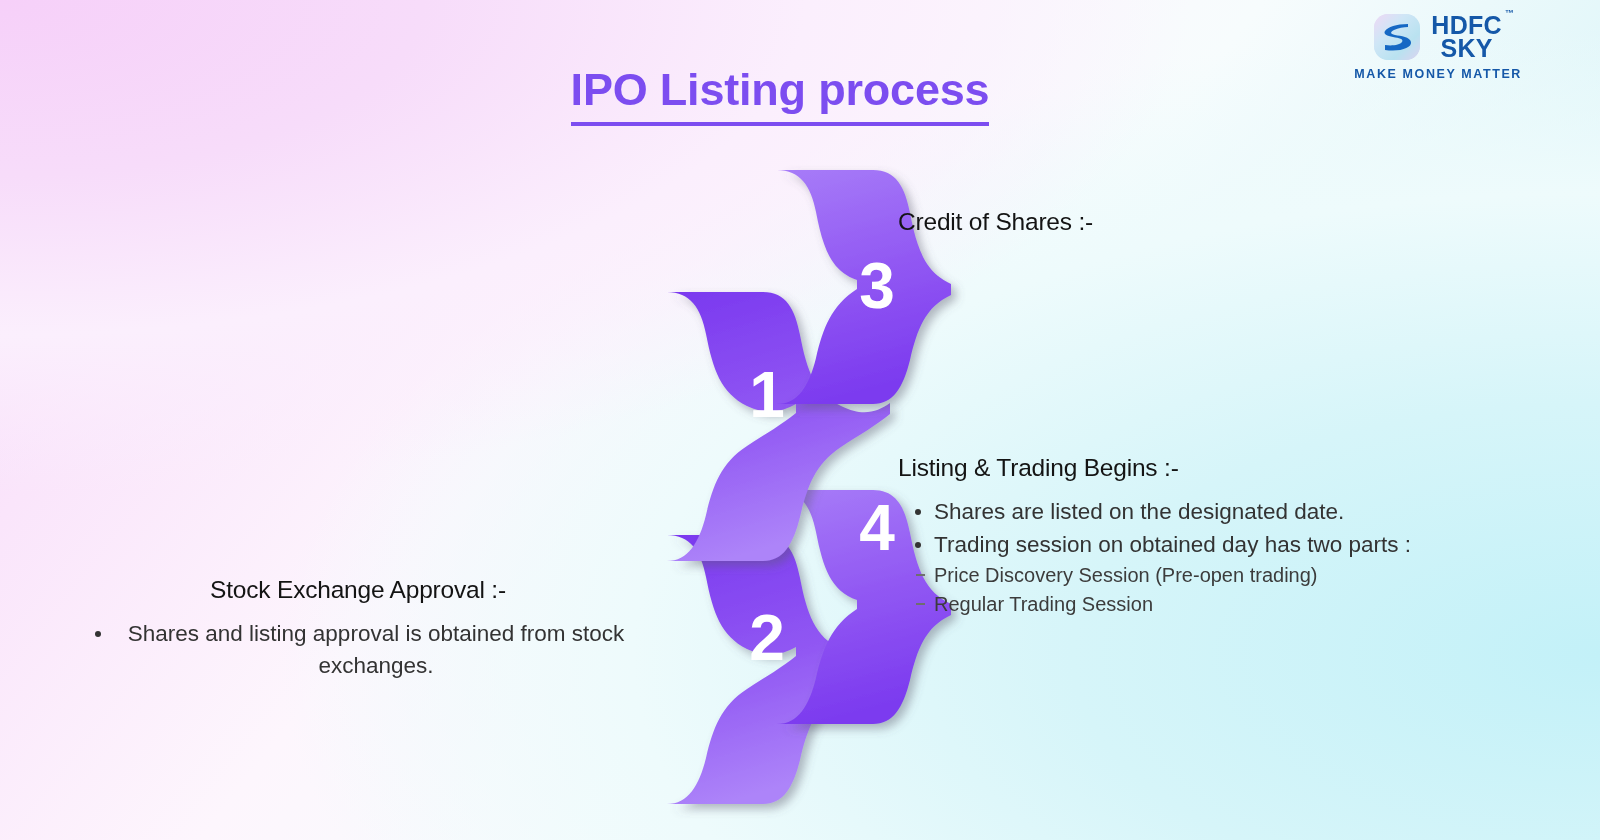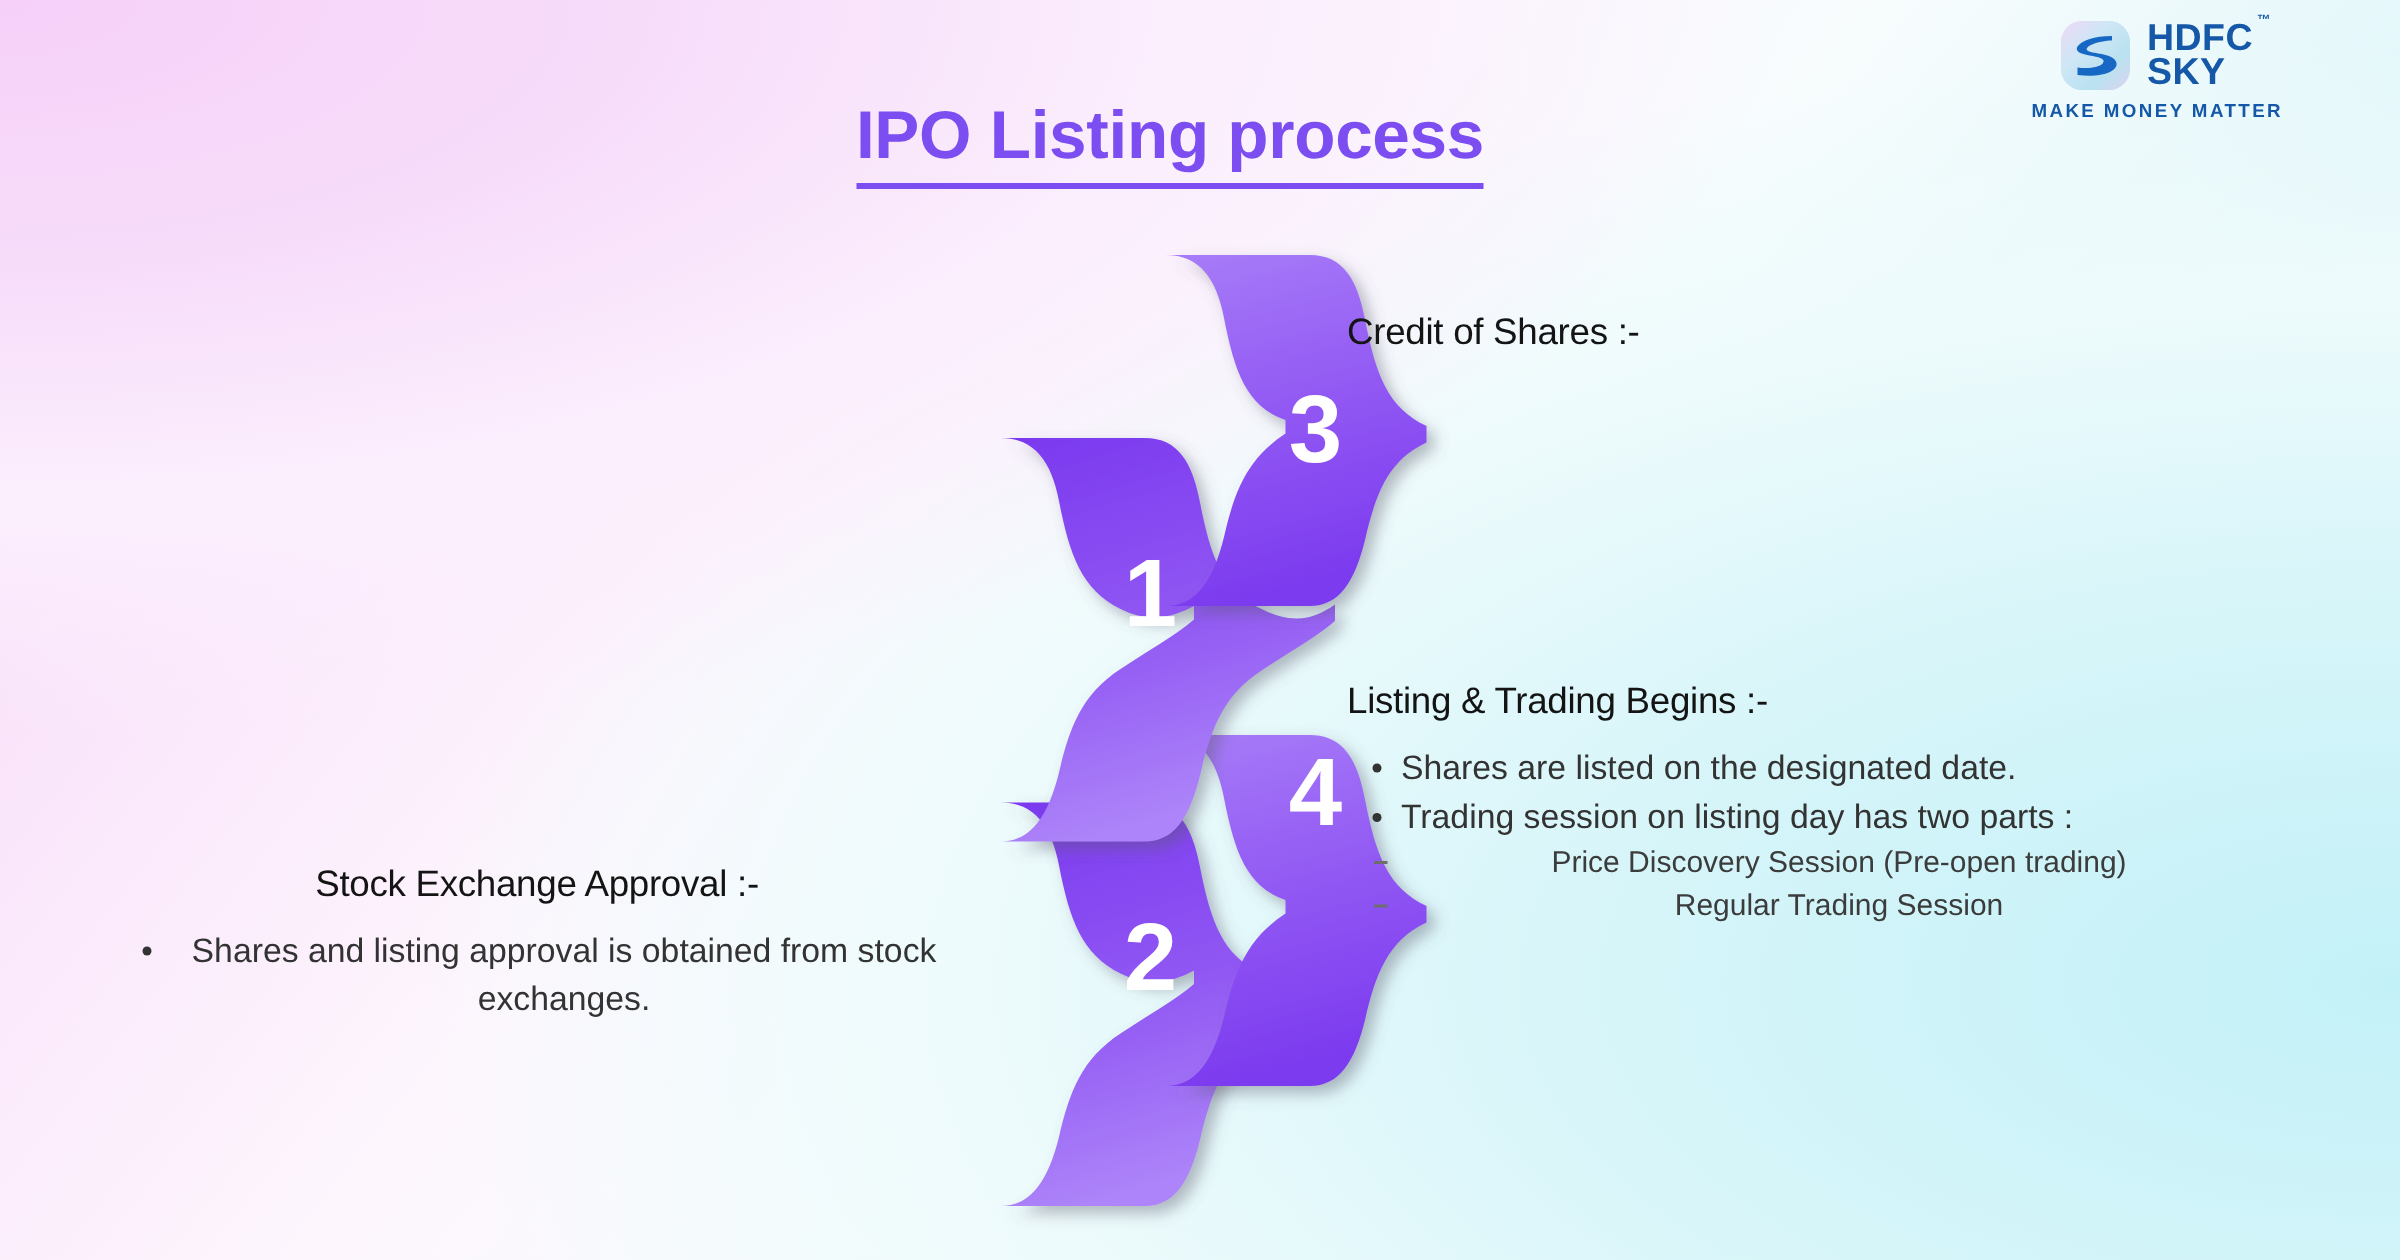--- a/index.html
+++ b/index.html
@@ -48,20 +48,21 @@
     flex: none;
   }
   .logo-mark svg { position: absolute; left: 0; top: 0; }
   .logo-word {
     position: relative;
     line-height: 0.92;
     color: #1558a8;
     font-weight: bold;
     font-size: 25px;
     letter-spacing: 0.3px;
+    text-align: center;
   }
   .logo-tm {
     position: absolute;
     top: -5px;
     right: -12px;
     font-size: 9px;
     font-weight: bold;
   }
   .logo-tag {
     margin-top: 7px;
@@ -134,21 +135,20 @@
     top: 13px;
     width: 6px;
     height: 6px;
     border-radius: 50%;
     background: #333333;
   }
   .sub {
     margin: 2px 0 0 0;
     padding-left: 36px;
     list-style: none;
-    text-align: center;
   }
   .sub li {
     position: relative;
     font-size: 20px;
     color: #3c3c3c;
     line-height: 1.42;
     margin-bottom: 0;
   }
   .sub li::before {
     content: "";
@@ -259,21 +259,21 @@
   </div>
 
   <div class="block" id="block-credit">
     <h2>Credit of Shares :-</h2>
   </div>
 
   <div class="block" id="block-listing">
     <h2>Listing &amp; Trading Begins :-</h2>
     <ul>
       <li>Shares are listed on the designated date.</li>
-      <li>Trading session on listing day has two parts :</li>
+      <li>Trading session on obtained day has two parts :</li>
     </ul>
     <ul class="sub">
       <li>Price Discovery Session (Pre-open trading)</li>
       <li>Regular Trading Session</li>
     </ul>
   </div>
 
 </div>
 
 </body></html>

